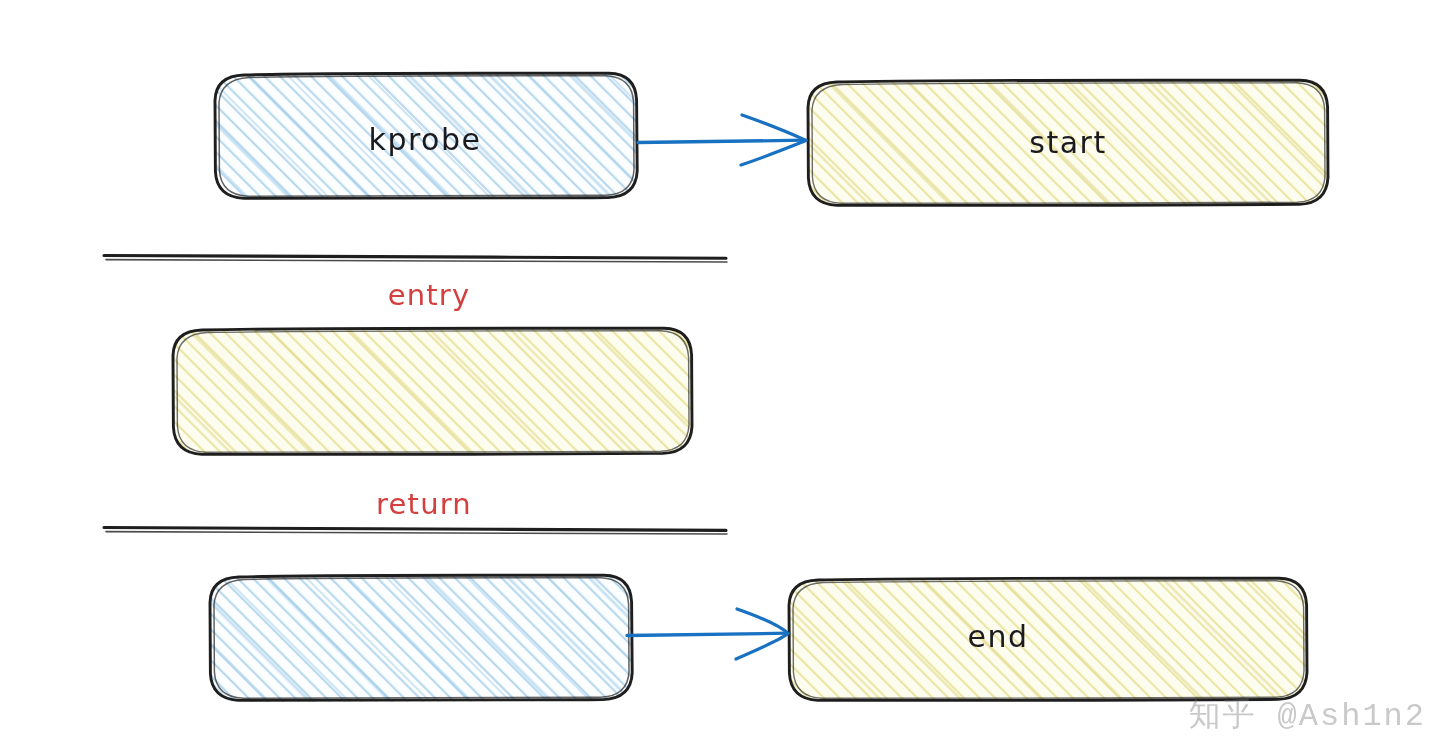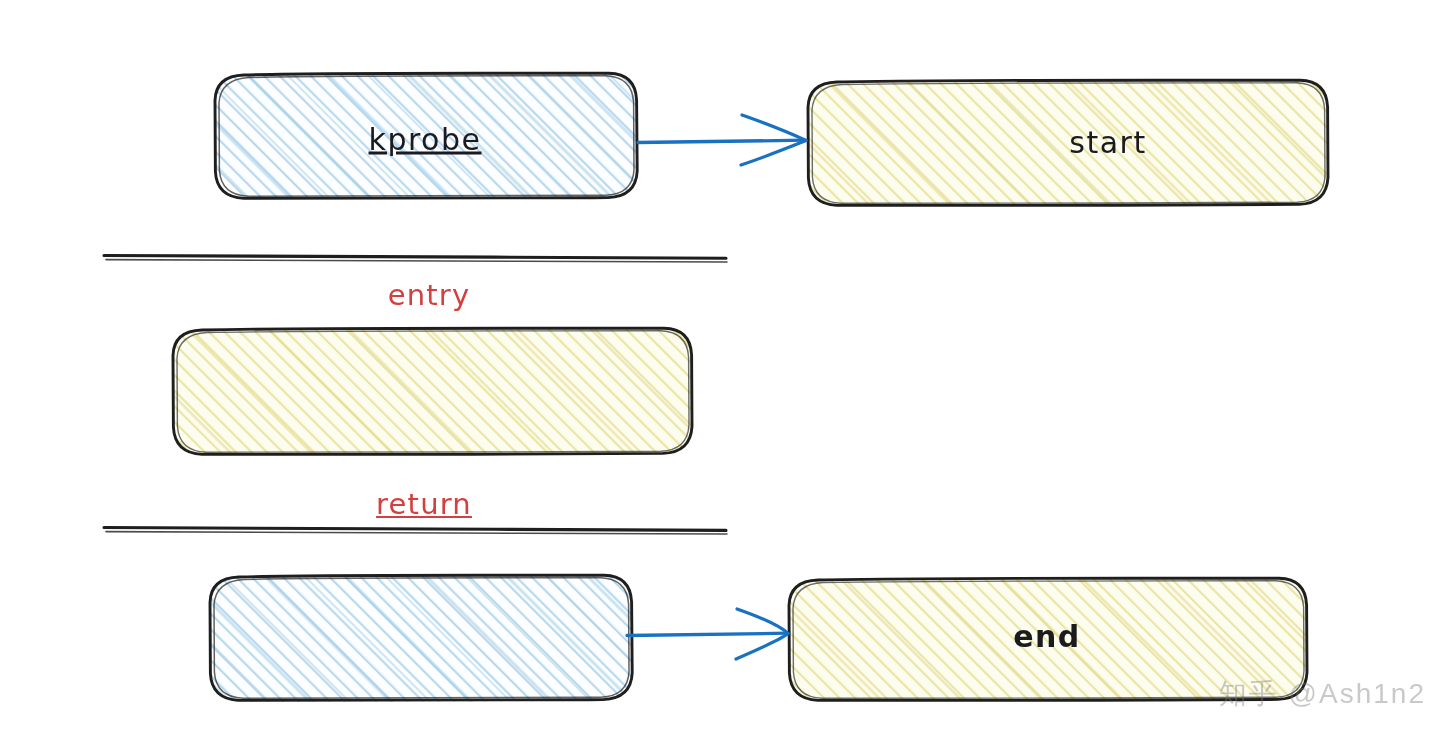--- a/index.html
+++ b/index.html
@@ -45,23 +45,23 @@
     font-size: 29px;
     letter-spacing: 1.2px;
     white-space: nowrap;
     transform: translate(-50%, -50%);
     user-select: none;
   }
 
   .watermark {
     position: absolute;
     right: 14px;
-    bottom: 36px;
-    font-family: Liberation Sans, sans-serif;
-    font-size: 28px;
+    bottom: 12px;
+    font-family: Liberation Mono, monospace;
+    font-size: 32px;
     letter-spacing: 2px;
     color: rgba(120,120,120,0.40);
     white-space: nowrap;
     user-select: none;
   }
 </style>
 </head>
 <body>
 
 <div id="canvas">
@@ -139,27 +139,27 @@
       <path d="M 823 582.5 C 935 580.5 1132 581 1276 580.8 Q 1302 582 1303.6 607 L 1304 671 Q 1302.6 696 1276 697.2 C 1130 698.6 935 697.8 822 698.2 Q 795 697 793.4 672 L 793 608 Q 794.6 584 823 582.5" fill="none" stroke="#1e1e1e" stroke-width="1.4" stroke-linecap="round" stroke-linejoin="round" opacity="0.65"></path>
     </g>
 
     <g>
       <path d="M 627 635.5 C 690 634.6 750 633.8 787 633.2" fill="none" stroke="#1971c2" stroke-width="3.3" stroke-linecap="round"></path>
       <path d="M 737 609 C 757 616 780 626 788 633.4" fill="none" stroke="#1971c2" stroke-width="3.2" stroke-linecap="round"></path>
       <path d="M 736 659 C 757 650 780 640 788 633.6" fill="none" stroke="#1971c2" stroke-width="3.2" stroke-linecap="round"></path>
     </g>
   </svg>
 
-  <div class="node-label big" style="left:425px; top:139px;text-decoration:underline;">kprobe</div>
+  <div class="node-label big" style="left:425px; top:139px;">kprobe</div>
 
-  <div class="node-label big" style="left:1068px; top:142px;margin-left:40px;">start</div>
+  <div class="node-label big" style="left:1068px; top:142px;">start</div>
 
 
 
-  <div class="node-label big" style="left:1047px; top:636px;font-weight:bold;">end</div>
+  <div class="node-label big" style="left:998px; top:636px;">end</div>
 
   <div class="edge-label" style="left:429px; top:295px;">entry</div>
 
-  <div class="edge-label" style="left:424px; top:504px;text-decoration:underline;">return</div>
+  <div class="edge-label" style="left:424px; top:504px;">return</div>
 
   <div class="watermark">知乎 @Ash1n2</div>
 
 </div>
 
 </body></html>

